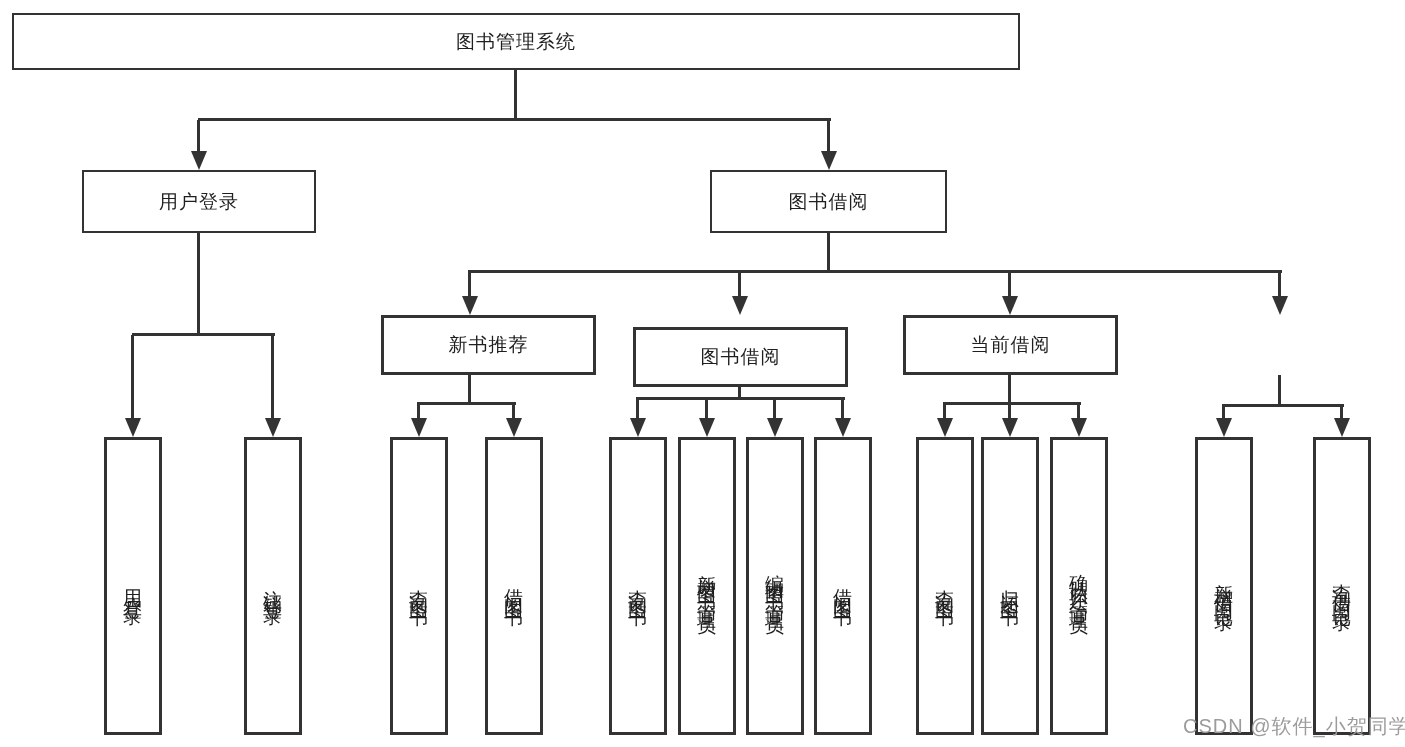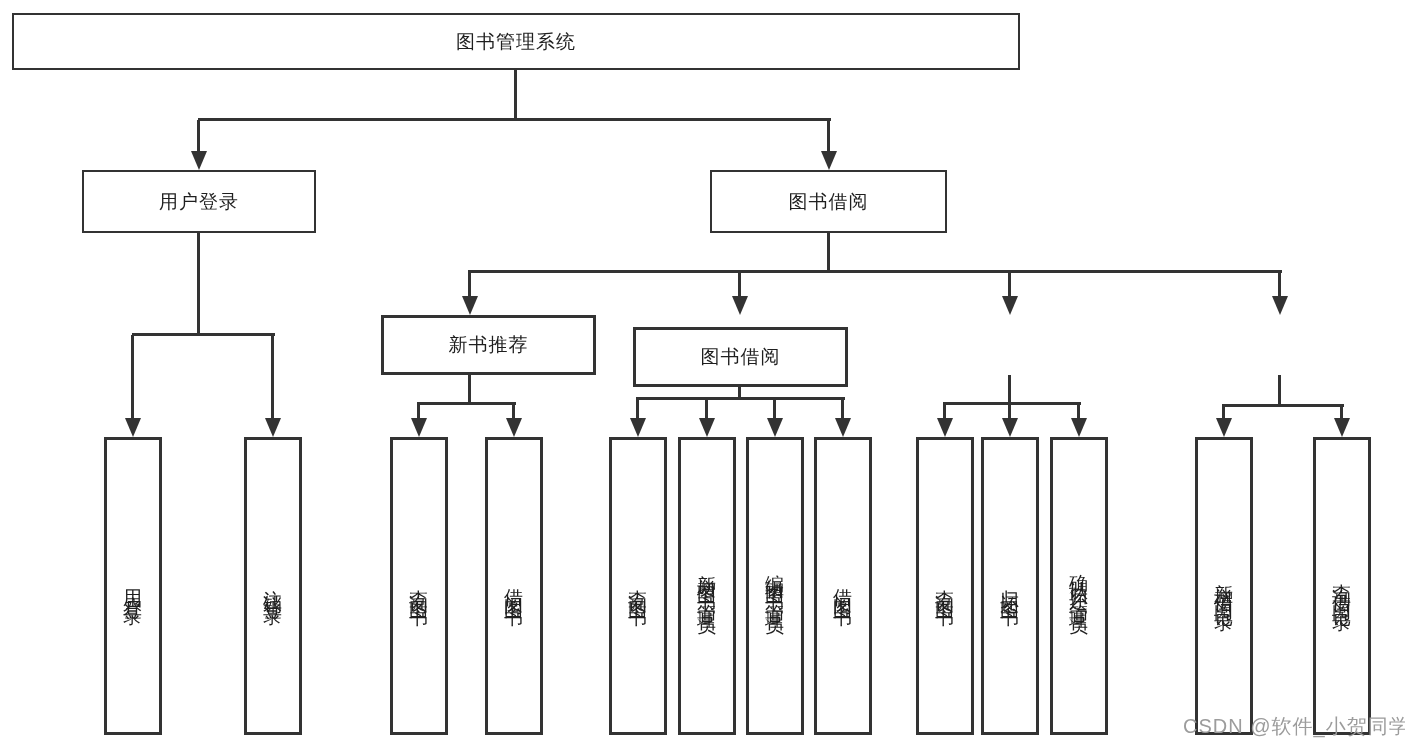--- a/index.html
+++ b/index.html
@@ -86,20 +86,23 @@
   <div class="nodebox" style="left:710px; top:170px; width:233px; height:59px;">
     <span>图书借阅</span>
   </div>
 
   <div class="nodebox lvl3" style="left:381px; top:315px; width:209px; height:54px;">
     <span>新书推荐</span>
   </div>
   <div class="nodebox lvl3" style="left:633px; top:327px; width:209px; height:54px;">
     <span>图书借阅</span>
   </div>
+  <div class="nodebox lvl3" style="left:903px; top:315px; width:209px; height:54px;">
+    <span>当前借阅</span>
+  </div>
 
   <div class="leaf" style="left:104px;">
     <span>用户登录</span>
   </div>
   <div class="leaf" style="left:244px;">
     <span>注销登录</span>
   </div>
 
   <div class="leaf" style="left:390px;">
     <span>查询图书</span>

